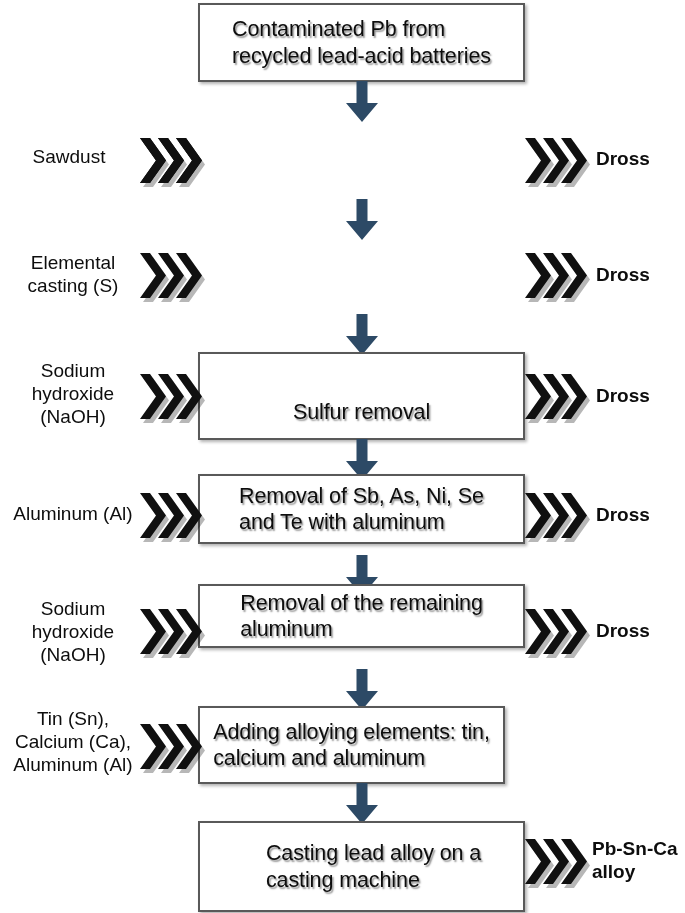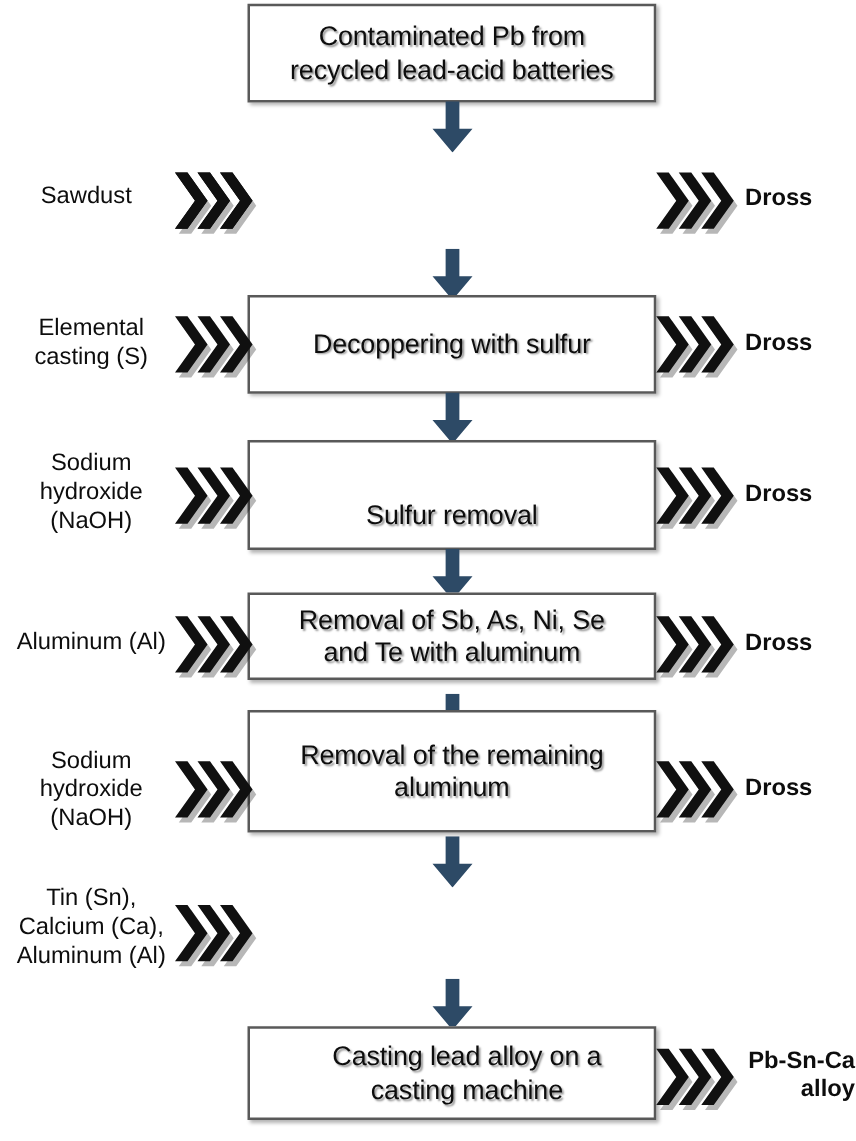--- a/index.html
+++ b/index.html
@@ -24,21 +24,21 @@
 
   
   .pbox {
     position: absolute;
     border: 2px solid #595959;
     background: #ffffff;
     box-sizing: border-box;
     display: flex;
     align-items: center;
     justify-content: center;
-    text-align: center;
+    text-align: left;
     box-shadow: 2px 2px 3px rgba(0,0,0,0.30);
   }
   .pbox .ptext {
     font-size: 21.5px;
     line-height: 1.22;
     color: #0d0d0d;
     letter-spacing: -0.1px;
     padding: 0 6px;
     text-shadow: 1.5px 1.5px 1.6px rgba(0,0,0,0.42);
   }
@@ -119,23 +119,20 @@
     </svg>
   </span>
   <div class="caption right" style="left:596px; top:148px; width:86px; text-align:left;">Dross</div>
 
   <div class="darrow" style="left:345px; top:199px;">
     <svg width="34" height="41" viewBox="0 0 34 41">
       <polygon points="11.5,0 22.5,0 22.5,22 33,22 17,41 1,22 11.5,22" fill="#2d4a66"></polygon>
     </svg>
   </div>
 
-  <div class="pbox" style="left:198px; top:236px; width:327px; height:79px;">
-    <div class="ptext" style="white-space:pre-line;">Decoppering with sulfur</div>
-  </div>
   <div class="caption left" style="left:8px; top:252px; width:130px;">Elemental
 casting (S)</div>
   <span class="chev" style="left:140px; top:249px;">
     <svg width="62" height="53" viewBox="0 0 62 53">
       <g fill="#000000" opacity="0.28" transform="translate(3,4)">
         <polygon points="0,4 10,4 26,26.5 10,49 0,49 16,26.5"></polygon>
         <polygon points="18,4 28,4 44,26.5 28,49 18,49 34,26.5"></polygon>
         <polygon points="36,4 46,4 62,26.5 46,49 36,49 52,26.5"></polygon>
       </g>
       <g fill="#101010">
@@ -243,21 +240,21 @@
     </svg>
   </span>
   <div class="caption right" style="left:596px; top:504px; width:86px; text-align:left;">Dross</div>
 
   <div class="darrow" style="left:345px; top:555px;">
     <svg width="34" height="41" viewBox="0 0 34 41">
       <polygon points="11.5,0 22.5,0 22.5,22 33,22 17,41 1,22 11.5,22" fill="#2d4a66"></polygon>
     </svg>
   </div>
 
-  <div class="pbox" style="left:198px; top:568px; width:327px; height:98px;">
+  <div class="pbox" style="left:198px; top:584px; width:327px; height:64px;">
     <div class="ptext" style="white-space:pre-line;">Removal of the remaining
 aluminum</div>
   </div>
   <div class="caption left" style="left:8px; top:598px; width:130px;">Sodium
 hydroxide
 (NaOH)</div>
   <span class="chev" style="left:140px; top:605px;">
     <svg width="62" height="53" viewBox="0 0 62 53">
       <g fill="#000000" opacity="0.28" transform="translate(3,4)">
         <polygon points="0,4 10,4 26,26.5 10,49 0,49 16,26.5"></polygon>
@@ -286,20 +283,24 @@
     </svg>
   </span>
   <div class="caption right" style="left:596px; top:620px; width:86px; text-align:left;">Dross</div>
 
   <div class="darrow" style="left:345px; top:669px;">
     <svg width="34" height="41" viewBox="0 0 34 41">
       <polygon points="11.5,0 22.5,0 22.5,22 33,22 17,41 1,22 11.5,22" fill="#2d4a66"></polygon>
     </svg>
   </div>
 
+  <div class="pbox" style="left:198px; top:706px; width:307px; height:78px;">
+    <div class="ptext" style="white-space:pre-line;">Adding alloying elements: tin,
+calcium and aluminum</div>
+  </div>
   <div class="caption left" style="left:2px; top:708px; width:142px;">Tin (Sn),
 Calcium (Ca),
 Aluminum (Al)</div>
   <span class="chev" style="left:140px; top:720px;">
     <svg width="62" height="53" viewBox="0 0 62 53">
       <g fill="#000000" opacity="0.28" transform="translate(3,4)">
         <polygon points="0,4 10,4 26,26.5 10,49 0,49 16,26.5"></polygon>
         <polygon points="18,4 28,4 44,26.5 28,49 18,49 34,26.5"></polygon>
         <polygon points="36,4 46,4 62,26.5 46,49 36,49 52,26.5"></polygon>
       </g>
@@ -310,34 +311,34 @@
       </g>
     </svg>
   </span>
 
   <div class="darrow" style="left:345px; top:783px;">
     <svg width="34" height="41" viewBox="0 0 34 41">
       <polygon points="11.5,0 22.5,0 22.5,22 33,22 17,41 1,22 11.5,22" fill="#2d4a66"></polygon>
     </svg>
   </div>
 
-  <div class="pbox" style="left:198px; top:821px; width:327px; height:75px;padding-left:24px;">
+  <div class="pbox" style="left:198px; top:821px; width:327px; height:91px;padding-left:24px;">
     <div class="ptext" style="white-space:pre-line;">Casting lead alloy on a
 casting machine</div>
   </div>
   <span class="chev" style="left:525px; top:835px;">
     <svg width="62" height="53" viewBox="0 0 62 53">
       <g fill="#000000" opacity="0.28" transform="translate(3,4)">
         <polygon points="0,4 10,4 26,26.5 10,49 0,49 16,26.5"></polygon>
         <polygon points="18,4 28,4 44,26.5 28,49 18,49 34,26.5"></polygon>
         <polygon points="36,4 46,4 62,26.5 46,49 36,49 52,26.5"></polygon>
       </g>
       <g fill="#101010">
         <polygon points="0,4 10,4 26,26.5 10,49 0,49 16,26.5"></polygon>
         <polygon points="18,4 28,4 44,26.5 28,49 18,49 34,26.5"></polygon>
         <polygon points="36,4 46,4 62,26.5 46,49 36,49 52,26.5"></polygon>
       </g>
     </svg>
   </span>
-  <div class="caption right" style="left:592px; top:838px; width:92px; text-align:right;">Pb-Sn-Ca
+  <div class="caption right" style="left:592px; top:838px; width:92px; text-align:left;">Pb-Sn-Ca
 alloy</div>
 
 </div>
 
 </body></html>

